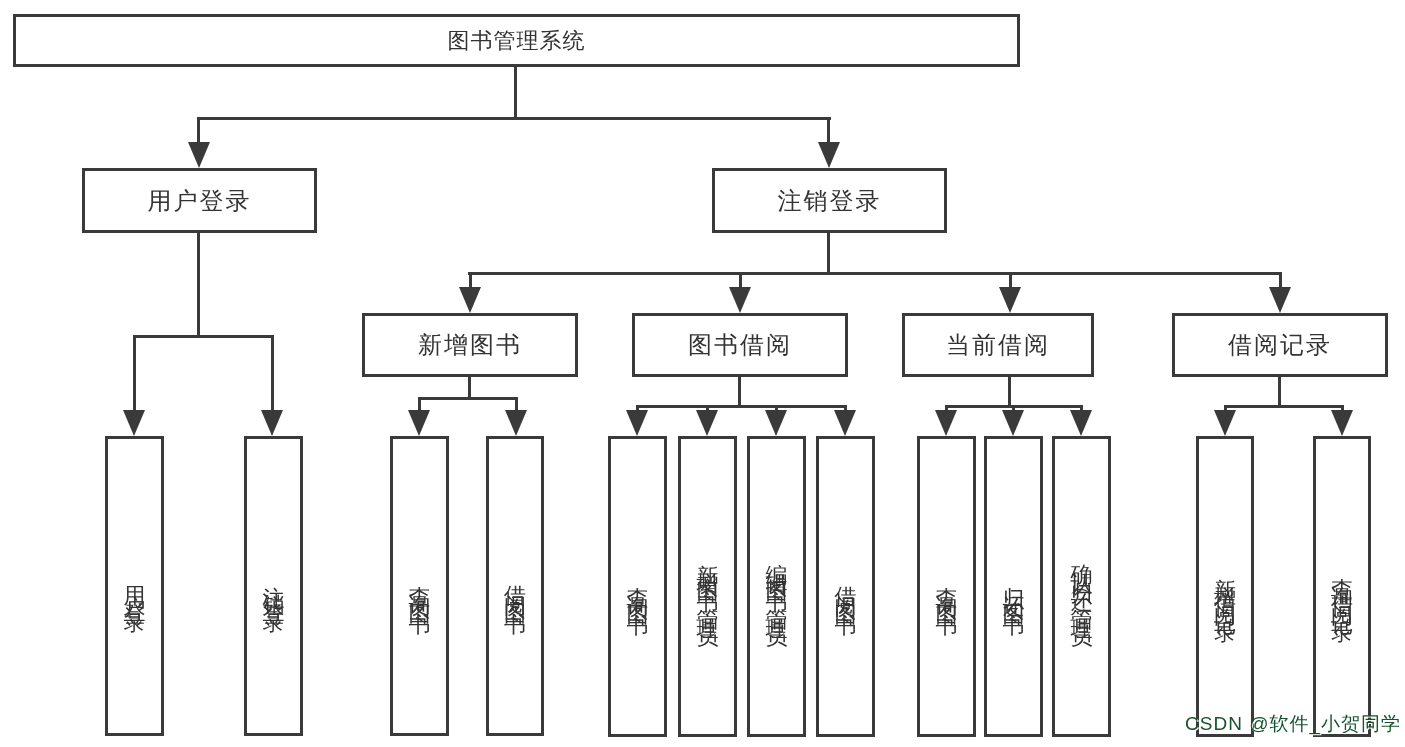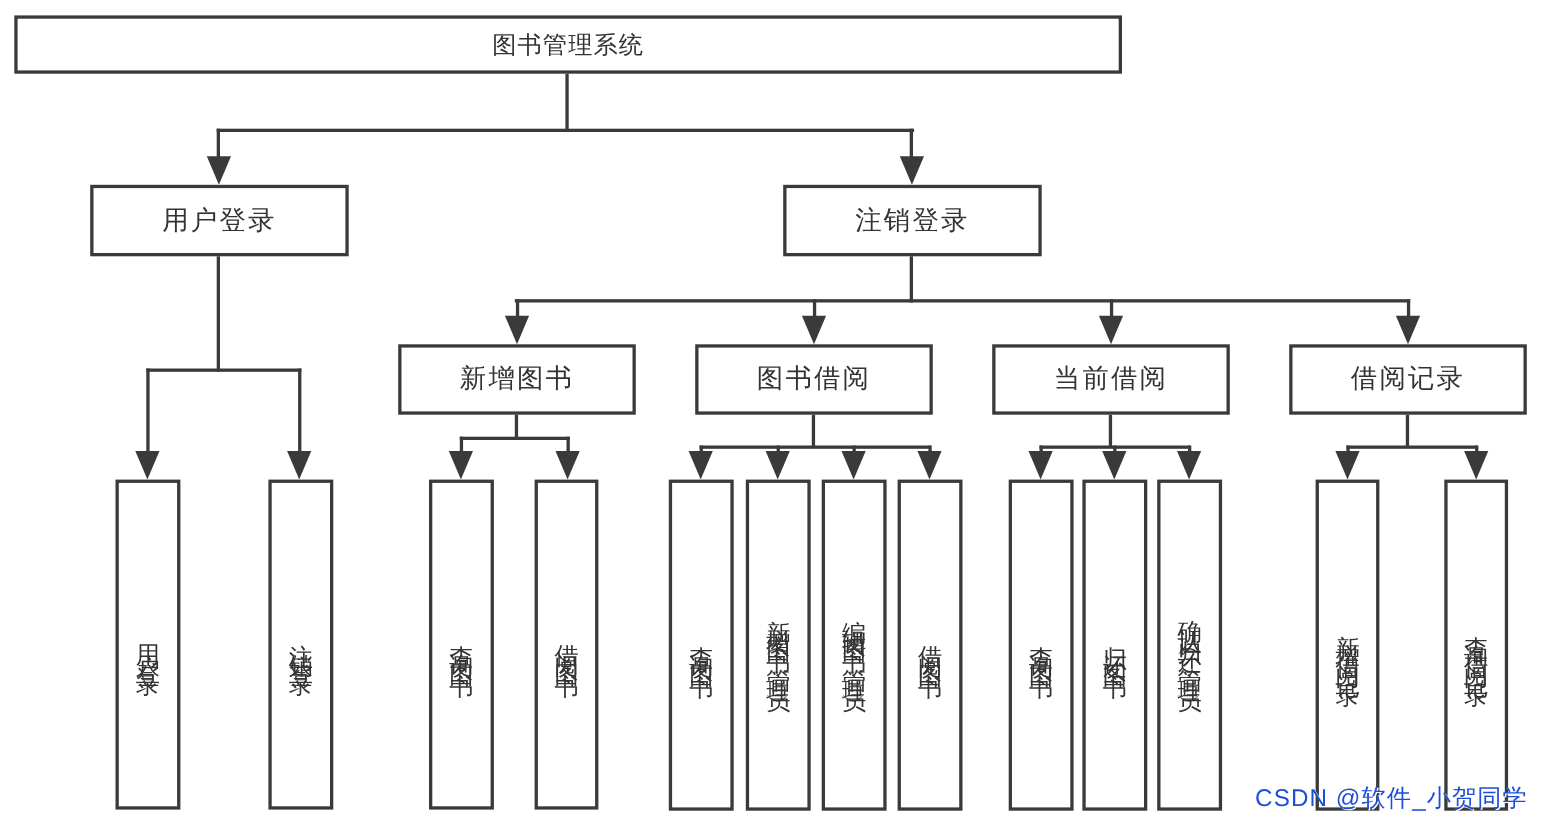--- a/index.html
+++ b/index.html
@@ -40,23 +40,23 @@
   .hline{position:absolute;height:3px;background:#3a3a3a;}
   .arrow{
     position:absolute;
     width:0;height:0;
     border-left:11px solid transparent;
     border-right:11px solid transparent;
     border-top:26px solid #3a3a3a;
   }
   .watermark{
     position:absolute;
-    right:16px;top:711px;
-    font-size:22px;
-    color:#1d4ed8;
+    right:4px;top:711px;
+    font-size:19px;
+    color:#14532d;
     letter-spacing:1px;
     white-space:nowrap;
     text-shadow:1px 1px 0 #ffffff;
   }
 </style>
 </head>
 <body>
 
 <div id="canvas">
 
@@ -88,21 +88,21 @@
   <div class="arrow" style="left:459px;top:287px;"></div>
   <div class="vline" style="left:739px;top:272px;height:16px;"></div>
   <div class="arrow" style="left:729px;top:287px;"></div>
   <div class="vline" style="left:1009px;top:272px;height:16px;"></div>
   <div class="arrow" style="left:999px;top:287px;"></div>
   <div class="vline" style="left:1279px;top:272px;height:16px;"></div>
   <div class="arrow" style="left:1269px;top:287px;"></div>
 
   <div class="node hnode" style="left:362px;top:313px;width:216px;height:64px;">新增图书</div>
   <div class="node hnode" style="left:632px;top:313px;width:216px;height:64px;">图书借阅</div>
-  <div class="node hnode" style="left:902px;top:313px;width:216px;height:64px;">当前借阅</div>
+  <div class="node hnode" style="left:902px;top:313px;width:192px;height:64px;">当前借阅</div>
   <div class="node hnode" style="left:1172px;top:313px;width:216px;height:64px;">借阅记录</div>
 
   <div class="vline" style="left:468px;top:377px;height:22px;"></div>
   <div class="hline" style="left:418px;top:397px;width:100px;"></div>
   <div class="vline" style="left:418px;top:397px;height:15px;"></div>
   <div class="arrow" style="left:408px;top:410px;"></div>
   <div class="vline" style="left:515px;top:397px;height:15px;"></div>
   <div class="arrow" style="left:505px;top:410px;"></div>
   <div class="node vnode" style="left:390px;top:436px;width:59px;height:300px;">查询图书</div>
   <div class="node vnode" style="left:486px;top:436px;width:58px;height:300px;">借阅图书</div>

